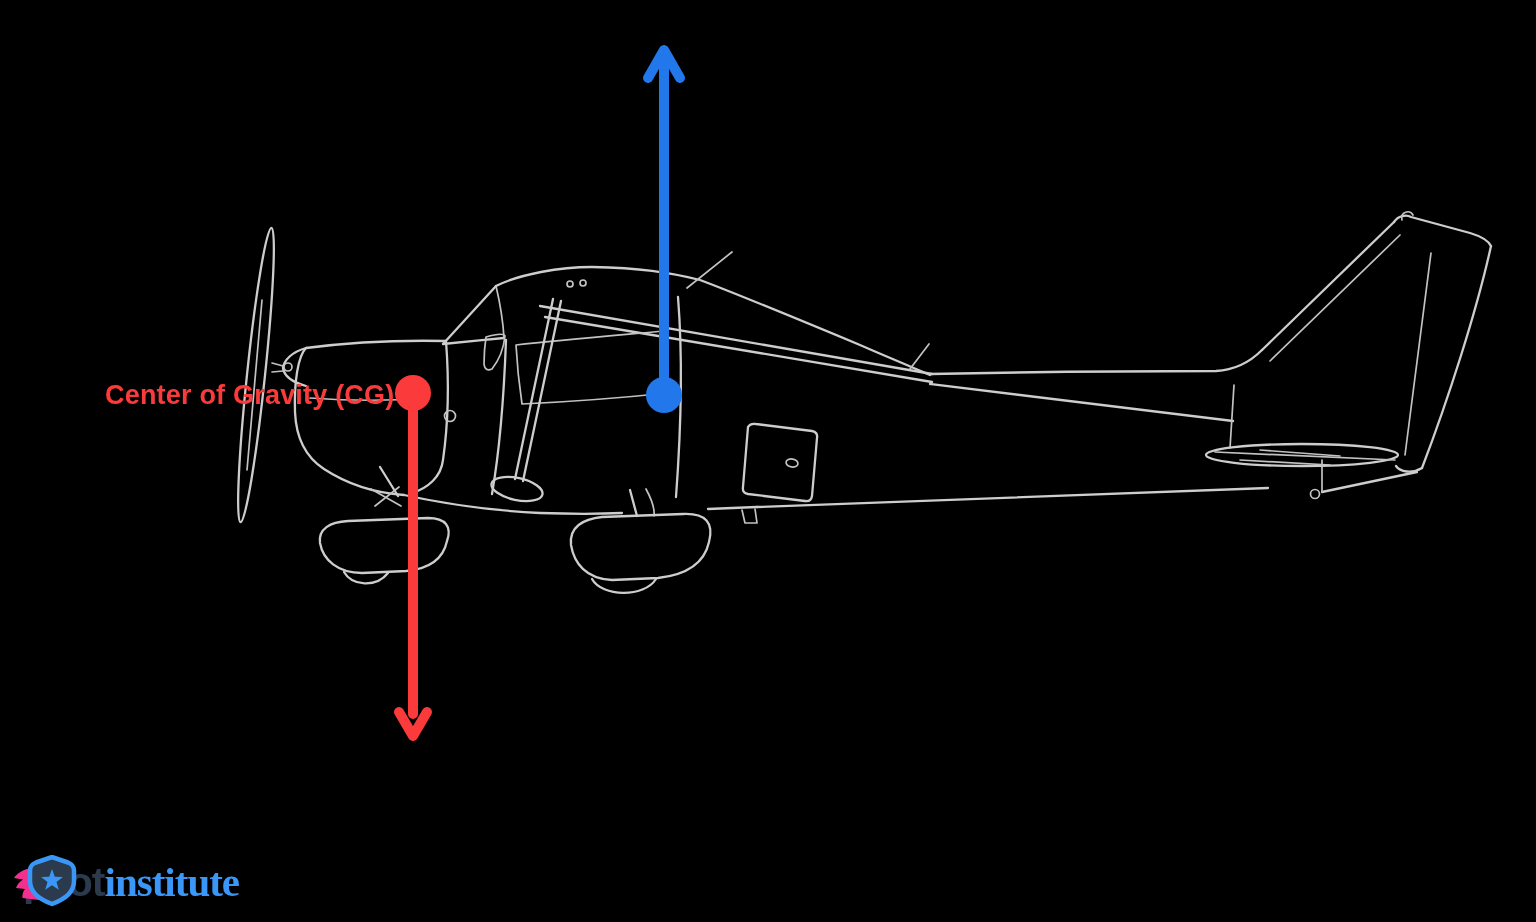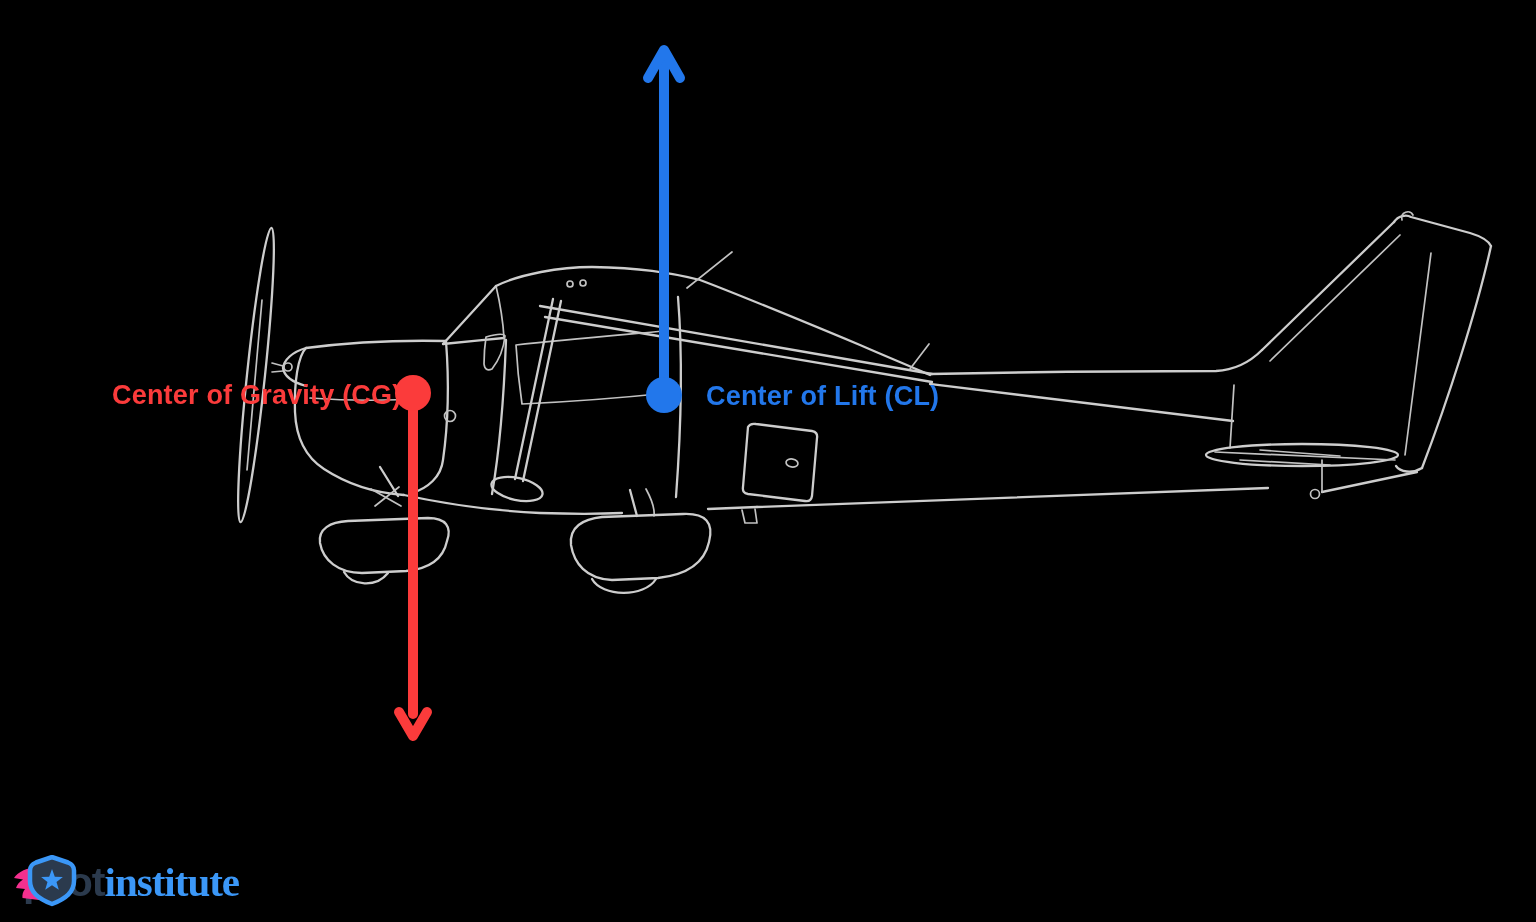--- a/index.html
+++ b/index.html
@@ -8,21 +8,21 @@
   .stage svg{position:absolute;left:0;top:0;}
   
   .ln{stroke:#cdcdcd;stroke-width:2.3;fill:none;stroke-linecap:round;stroke-linejoin:round;}
   .ln2{stroke:#c2c2c2;stroke-width:1.7;fill:none;stroke-linecap:round;stroke-linejoin:round;}
   
   .force-line{stroke-width:10;stroke-linecap:round;fill:none;}
   .force-head{stroke-width:10;stroke-linecap:round;stroke-linejoin:round;fill:none;}
   
   .label{position:absolute;font-weight:700;font-size:27px;line-height:27px;
          letter-spacing:.2px;white-space:nowrap;}
-  .label.cg{left:112px;top:382px;color:#fb3b3b;}
+  .label.cg{left:105px;top:382px;color:#fb3b3b;}
   .label.cl{left:706px;top:383px;color:#2277eb;}
   
   .logo{position:absolute;left:13px;top:855px;height:54px;display:flex;align-items:center;}
   .logo-icon{position:relative;width:64px;height:52px;flex:0 0 auto;}
   .logo-text{margin-left:10px;font-size:41px;font-weight:700;letter-spacing:-1px;line-height:52px;}
   .logo-text .lp{color:#2b3a4d;}
   .logo-text .li{color:#3b97f7;font-family:Liberation Serif, serif;}
 </style>
 </head>
 <body>
@@ -114,21 +114,20 @@
       <circle cx="664" cy="395" r="18" fill="#2277eb"></circle>
     </g>
     <g>
       <line class="force-line" x1="413" y1="395" x2="413" y2="714" stroke="#fb3b3b"></line>
       <path class="force-head" d="M399,712 L413,736 L427,712" stroke="#fb3b3b"></path>
       <circle cx="413" cy="393" r="18" fill="#fb3b3b"></circle>
     </g>
   </svg>
 
   <div class="label cg">Center of Gravity (CG)</div>
-  <div class="label cl">Center of Lift (CL)</div>
 
   <div class="logo">
     <svg class="logo-icon" width="64" height="52" viewBox="0 0 64 52">
       <path d="M26,12 C14,12 5,17 1,23 L10,24.5 C6,27 4,30 3,33 L12,34 C10,36.5 9,40 9.5,43 L26,45 Z" fill="#f4308e"></path>
       <path d="M39,2 L55,7.5 C59,9 61,11.5 61,15.5 L61,26 C61,37 53,43.5 39,49 C25,43.5 17,37 17,26 L17,15.5 C17,11.5 19,9 23,7.5 Z" fill="#2b3a4d" stroke="#3b97f7" stroke-width="4.5" stroke-linejoin="round"></path>
       <path d="M39,14 L41.8,21.7 L49.9,21.9 L43.5,27 L45.8,34.8 L39,30.2 L32.2,34.8 L34.5,27 L28.1,21.9 L36.2,21.7 Z" fill="#3b97f7"></path>
     </svg>
     <div class="logo-text">
       <span class="lp">pilot</span><span class="li">institute</span>
     </div>

